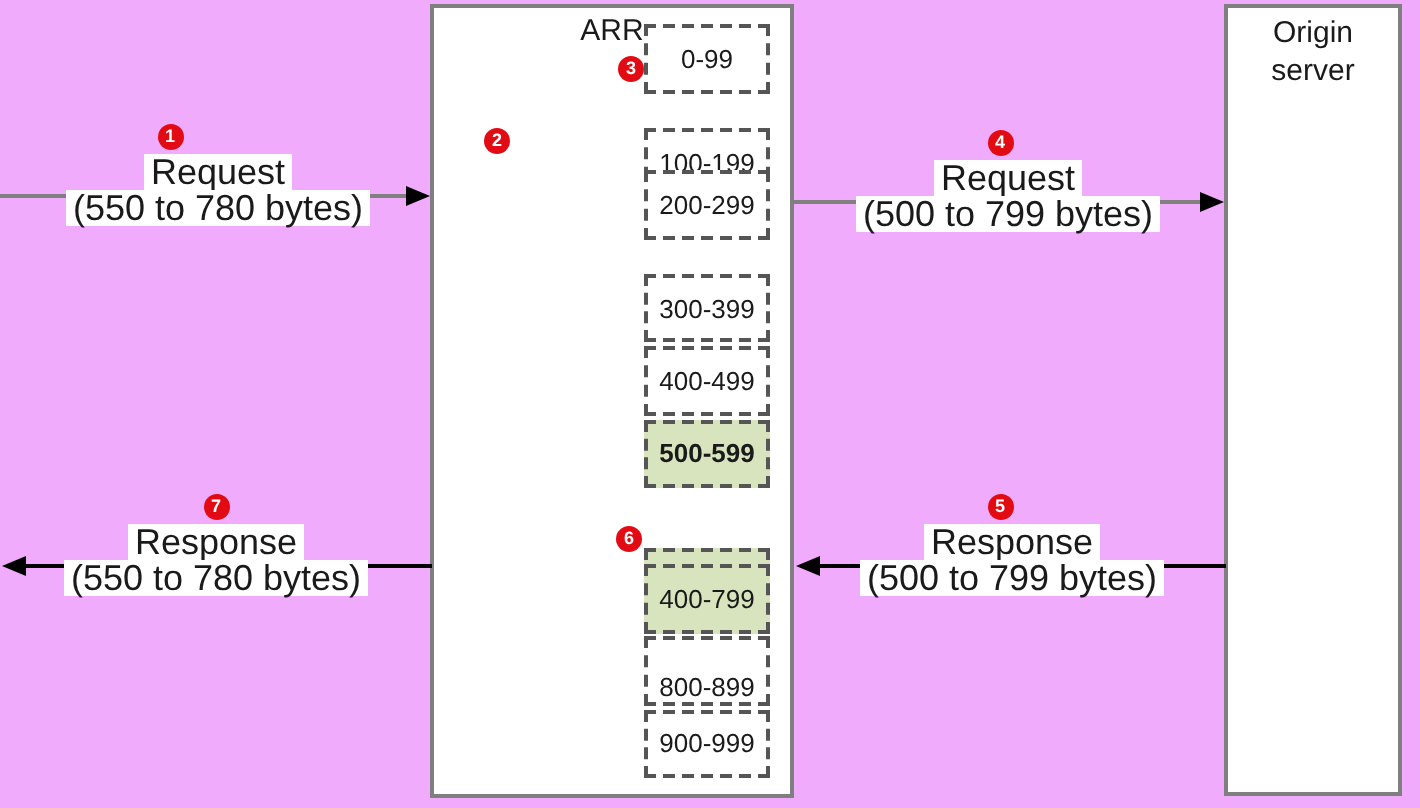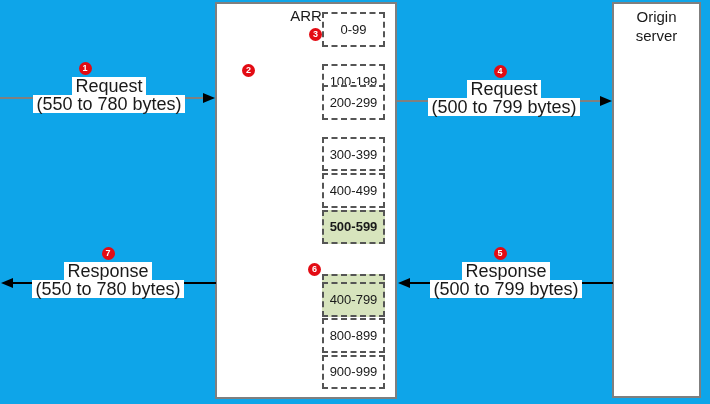--- a/index.html
+++ b/index.html
@@ -1,17 +1,17 @@
 <!DOCTYPE html>
 <html style="--green: #d7e4bd; --red: #e30b13; --line-gray: #808080; --border-gray: #7f7f7f; --dash: #555555;"><head>
 <meta charset="utf-8">
 <style>
   html,body{margin:0;padding:0;background:#fff;}
   body{font-family:"Liberation Sans","DejaVu Sans",sans-serif;color:#1a1a1a;}
-  .canvas{position:relative;width:710px;height:404px;background:#0ea5e9;overflow:hidden;}
+  .canvas{position:relative;width:710px;height:404px;background:#f0abfc;overflow:hidden;}
 
   
   .box{position:absolute;border:2px solid var(--border-gray);background:#fff;box-sizing:border-box;}
   .box.arr{left:215px;top:2px;width:182px;height:397px;}
   .box.origin{left:612px;top:2px;width:89px;height:396px;}
   .box-title{position:absolute;text-align:center;font-size:15px;line-height:19px;}
   .arr-title{left:215px;top:6px;width:182px;}
   .origin-title{left:612px;top:7px;width:89px;}
 
   
@@ -86,21 +86,21 @@
     </div>
   <div class="cell cached" style="top: 209.5px; font-weight: bold;">
       <span>500-599</span>
     </div>
   <div class="cell cached" style="top: 245.8px; margin-top: 28px;">
       <span>600-699</span>
     </div>
   <div class="cell cached" style="top: 282.1px;">
       <span>400-799</span>
     </div>
-  <div class="cell" style="top: 318.4px;">
+  <div class="cell" style="top: 318.4px; align-items: flex-end;">
       <span>800-899</span>
     </div>
   <div class="cell" style="top: 354.7px;">
       <span>900-999</span>
     </div>
 
   <div class="hline gray" id="line-req-in"></div>
   <div class="ahead right" id="head-req-in"></div>
   <div class="alabel" id="label-req-in">
     <span class="marker">1</span>

